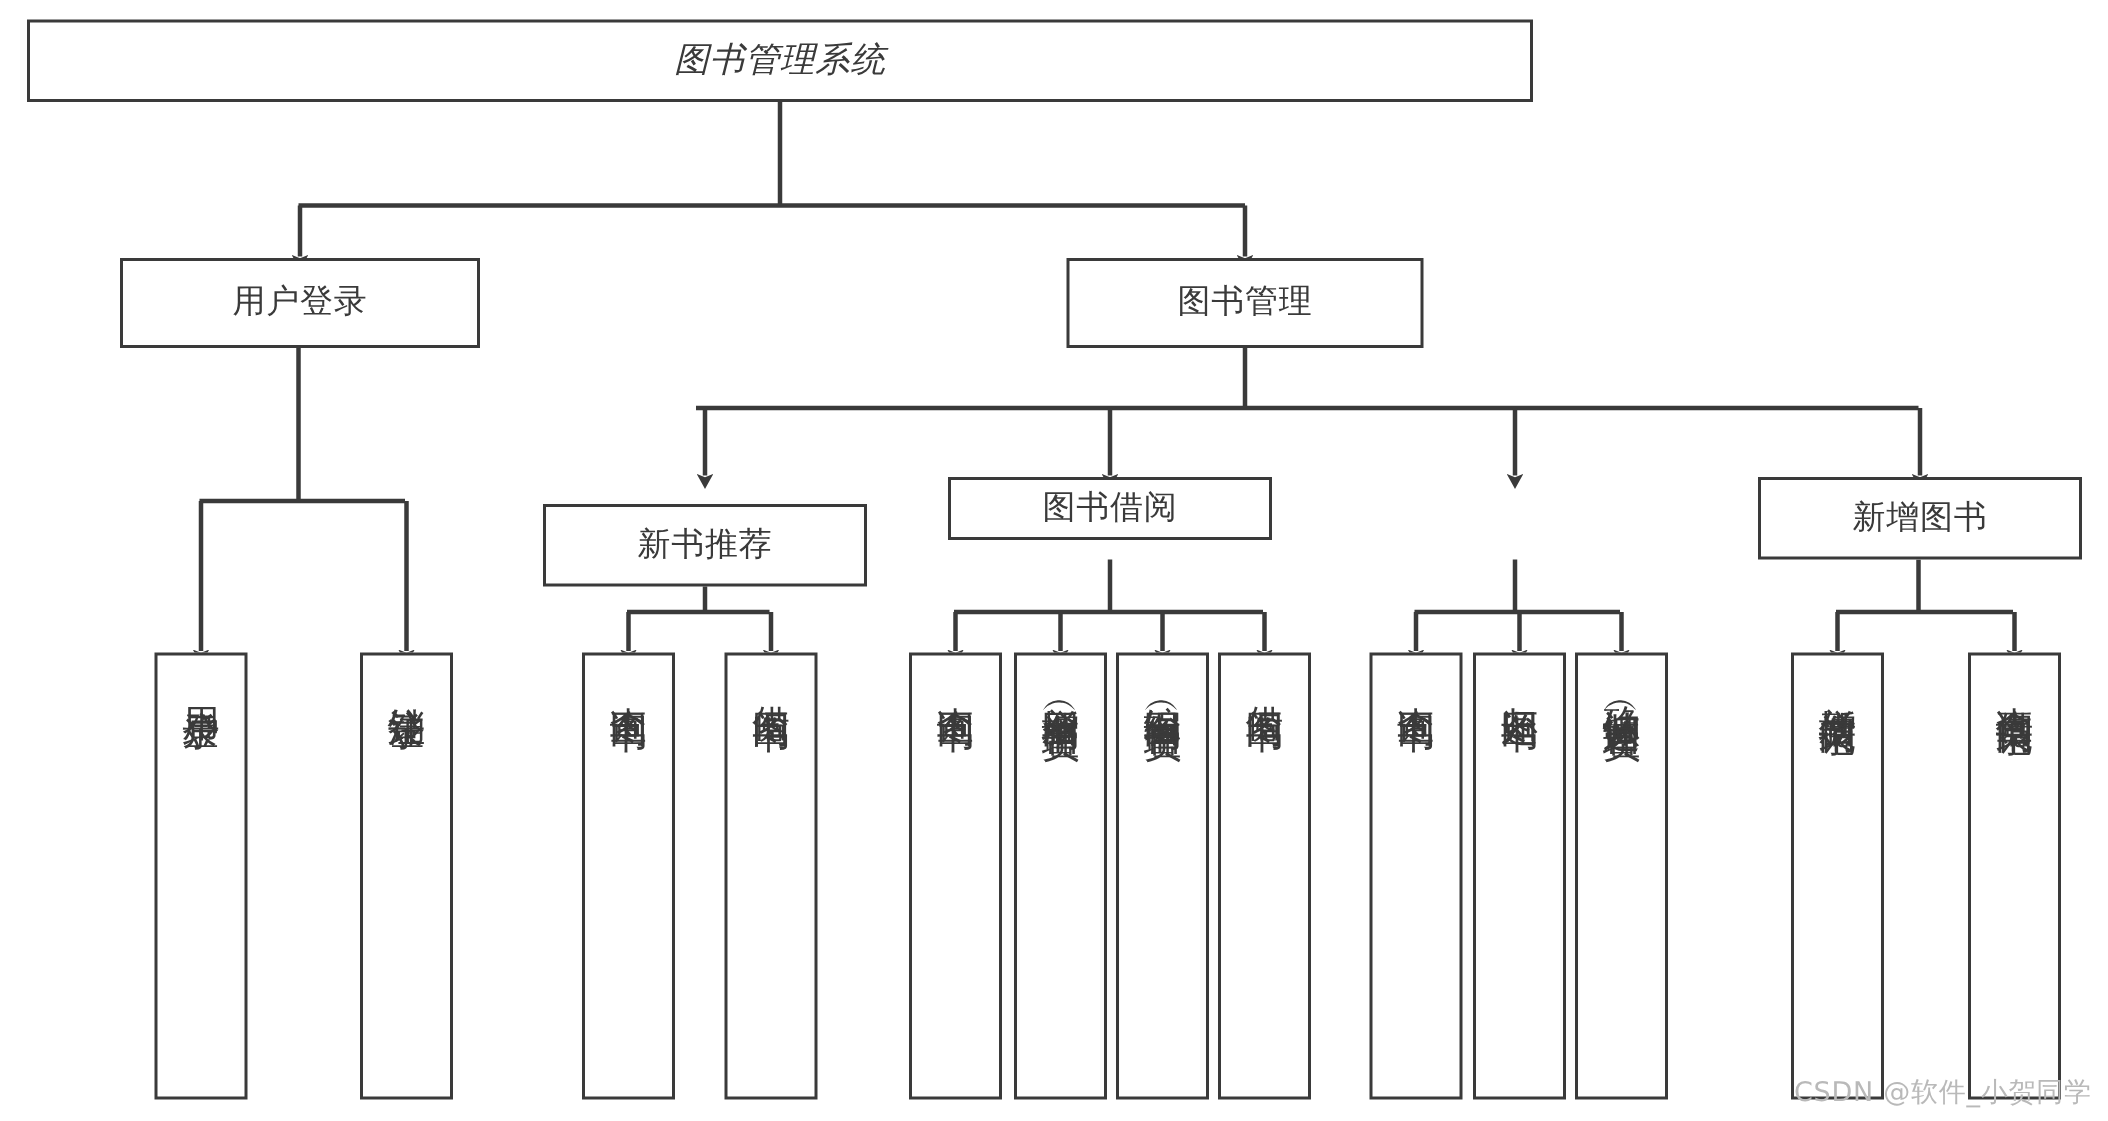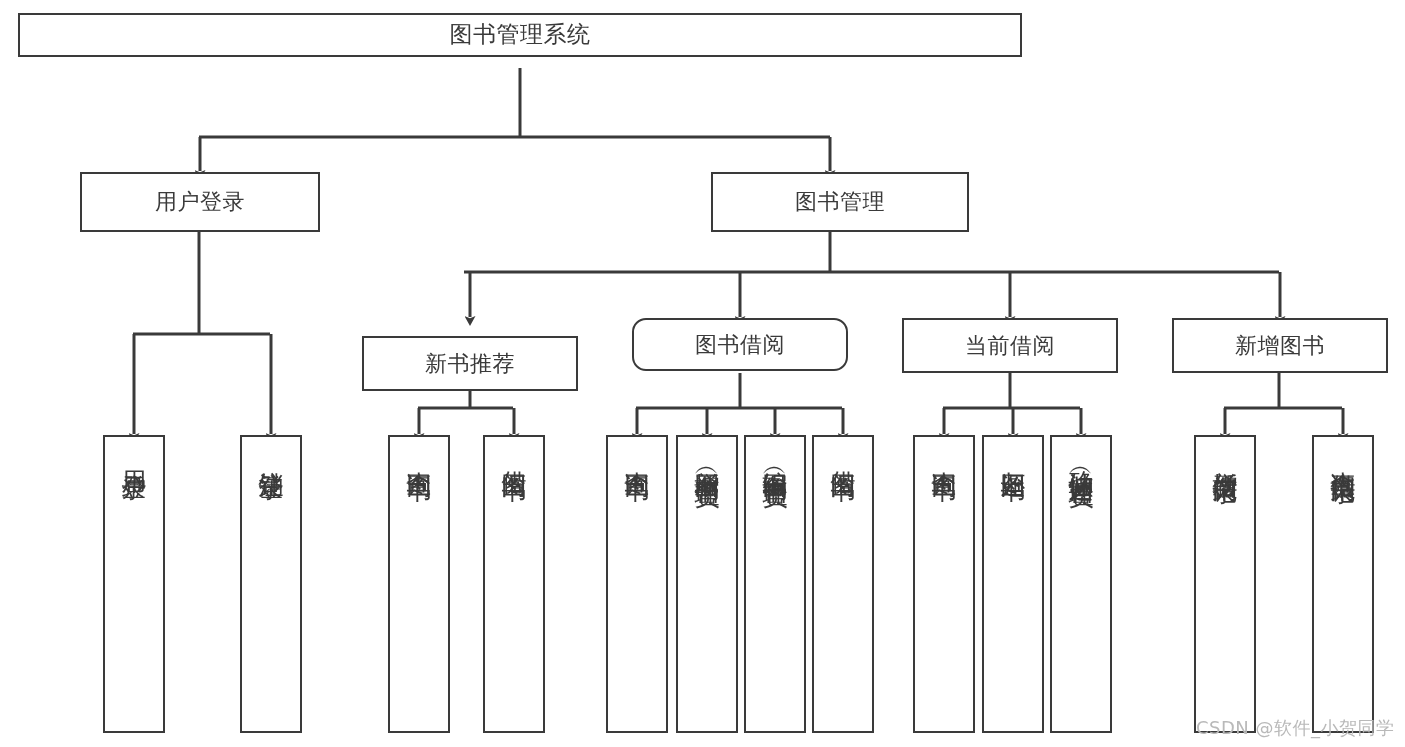--- a/index.html
+++ b/index.html
@@ -114,39 +114,36 @@
         <path d="M775,408 L775,434" marker-end="url(#arrow)"></path>
         <path d="M843,408 L843,434" marker-end="url(#arrow)"></path>
         <path d="M944,408 L944,434" marker-end="url(#arrow)"></path>
         <path d="M1013,408 L1013,434" marker-end="url(#arrow)"></path>
         <path d="M1081,408 L1081,434" marker-end="url(#arrow)"></path>
         <path d="M1225,408 L1225,434" marker-end="url(#arrow)"></path>
         <path d="M1343,408 L1343,434" marker-end="url(#arrow)"></path>
       </g>
   </svg>
 
-  <div class="node horiz root" style="left: 18px; top: 13px; width: 1004px; height: 44px;">
+  <div class="node horiz root" style="left: 18px; top: 13px; width: 1004px; height: 55px; font-style: italic;">
     <span class="label">图书管理系统</span>
   </div>
 
   <div class="node horiz" style="left: 80px; top: 172px; width: 240px; height: 60px;">
     <span class="label">用户登录</span>
   </div>
-  <div class="node horiz" style="left: 711px; top: 172px; width: 258px; height: 60px; justify-content: center;">
+  <div class="node horiz" style="left: 711px; top: 172px; width: 238px; height: 60px; justify-content: center;">
     <span class="label">图书管理</span>
   </div>
 
   <div class="node horiz" style="left: 362px; top: 318px; width: 216px; height: 55px; margin-top: 18px;">
     <span class="label">新书推荐</span>
   </div>
-  <div class="node horiz" style="left: 632px; top: 318px; width: 216px; height: 53px; border-radius: 14px;">
+  <div class="node horiz" style="left: 632px; top: 318px; width: 216px; height: 42px;">
     <span class="label">图书借阅</span>
-  </div>
-  <div class="node horiz" style="left: 902px; top: 318px; width: 216px; height: 55px;">
-    <span class="label">当前借阅</span>
   </div>
   <div class="node horiz" style="left: 1172px; top: 318px; width: 216px; height: 55px;">
     <span class="label">新增图书</span>
   </div>
 
   <div class="node vert" style="left: 103px; top: 435px; width: 62px; height: 298px;">
     <span class="label">用户登录</span>
   </div>
   <div class="node vert" style="left: 240px; top: 435px; width: 62px; height: 298px;">
     <span class="label">注销登录</span>

